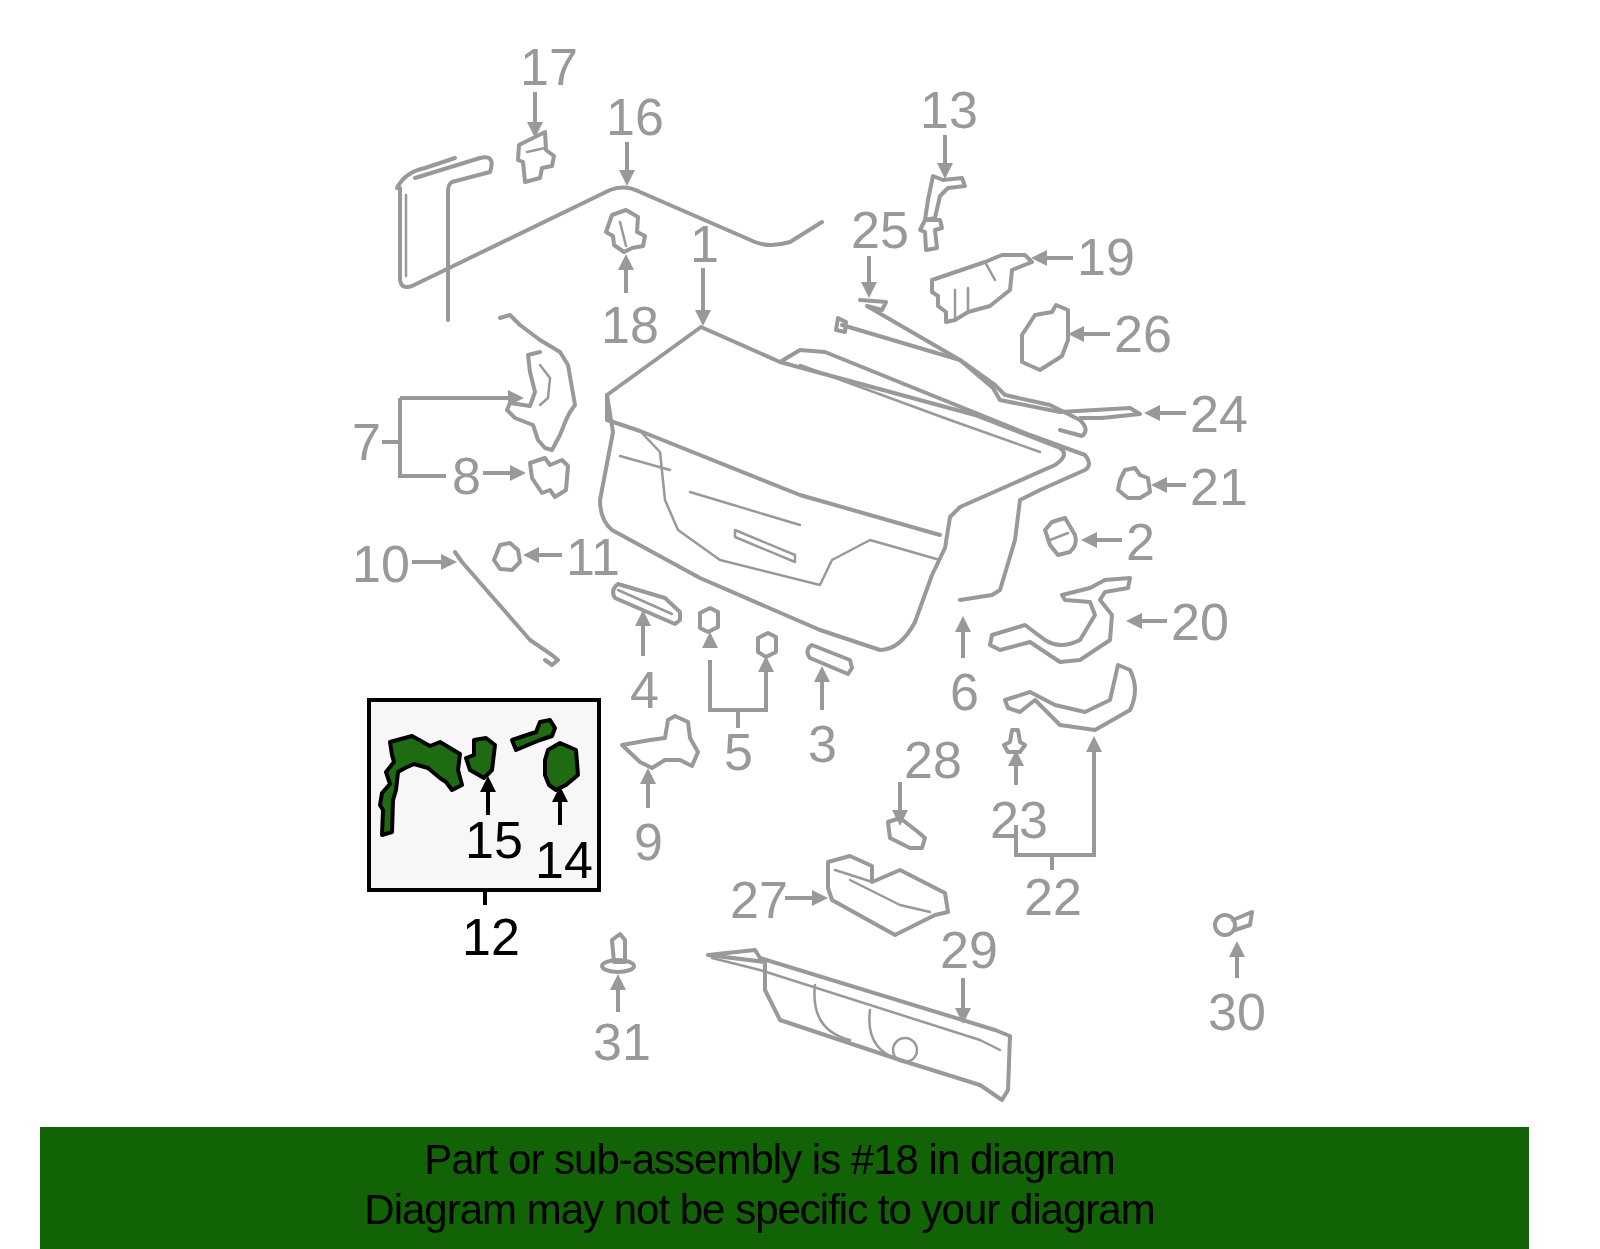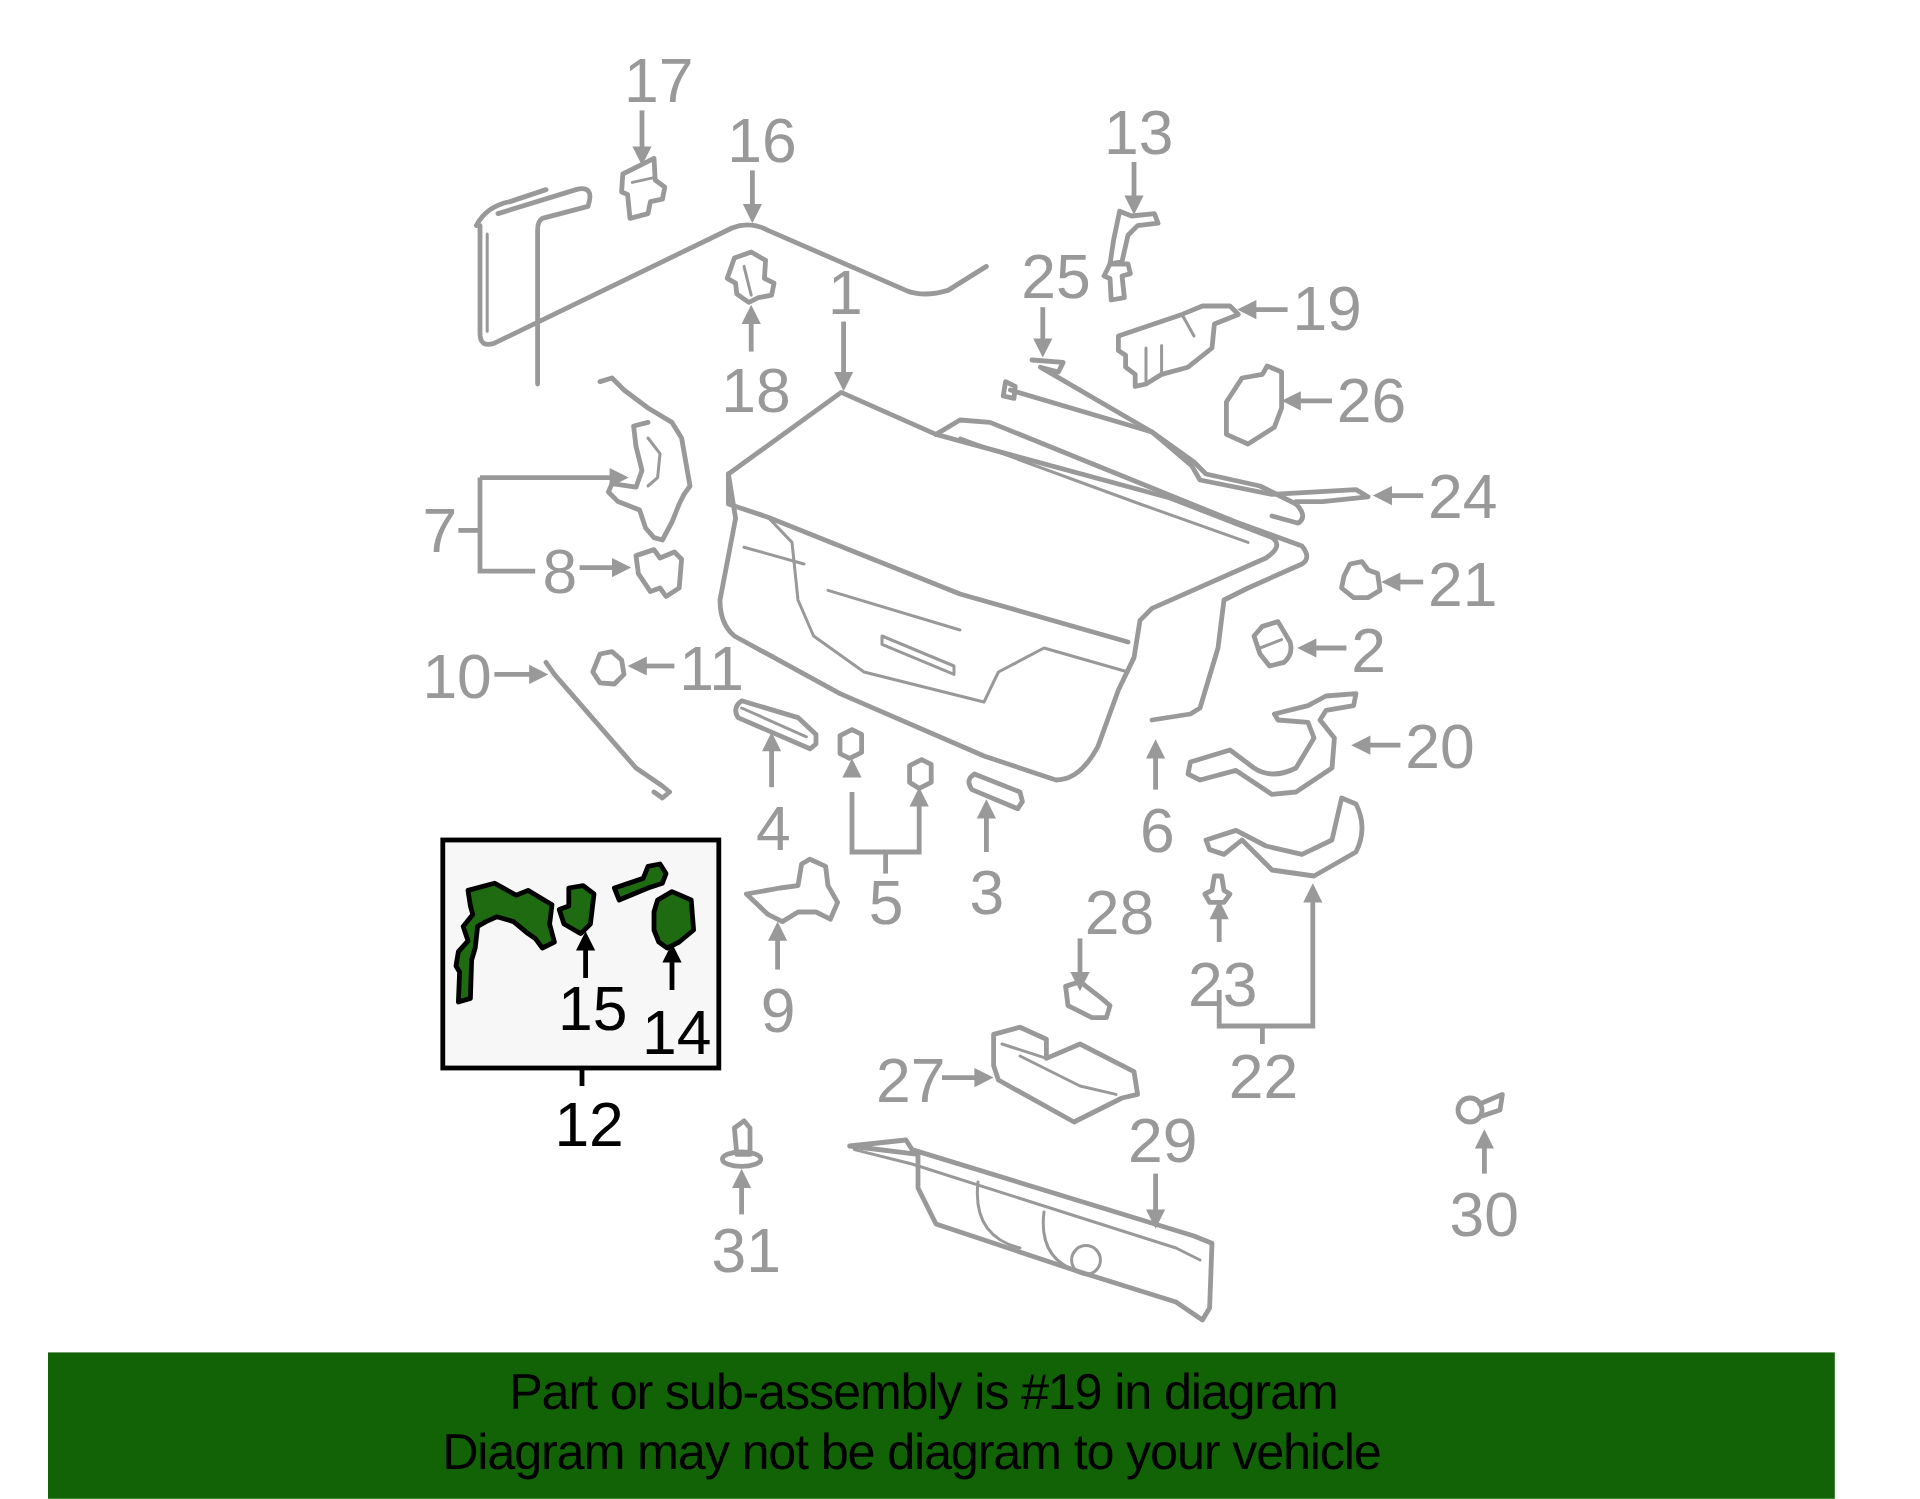--- a/index.html
+++ b/index.html
@@ -293,15 +293,15 @@
     <text class="lbl" x="940" y="968">29</text>
     <text class="lbl" x="1208" y="1030">30</text>
     <text class="lbl" x="593" y="1060">31</text>
     <text class="lbl-hl" x="465" y="858">15</text>
     <text class="lbl-hl" x="535" y="878">14</text>
     <text class="lbl-hl" x="462" y="955">12</text>
   </g>
 </svg>
 
 <div class="banner">
-  <div class="banner-line l1">Part or sub-assembly is #19 in diagram</div>
-  <div class="banner-line l2">Diagram may not be diagram to your vehicle</div>
+  <div class="banner-line l1">Part or sub-assembly is #18 in diagram</div>
+  <div class="banner-line l2">Diagram may not be specific to your diagram</div>
 </div>
 
 </body></html>

